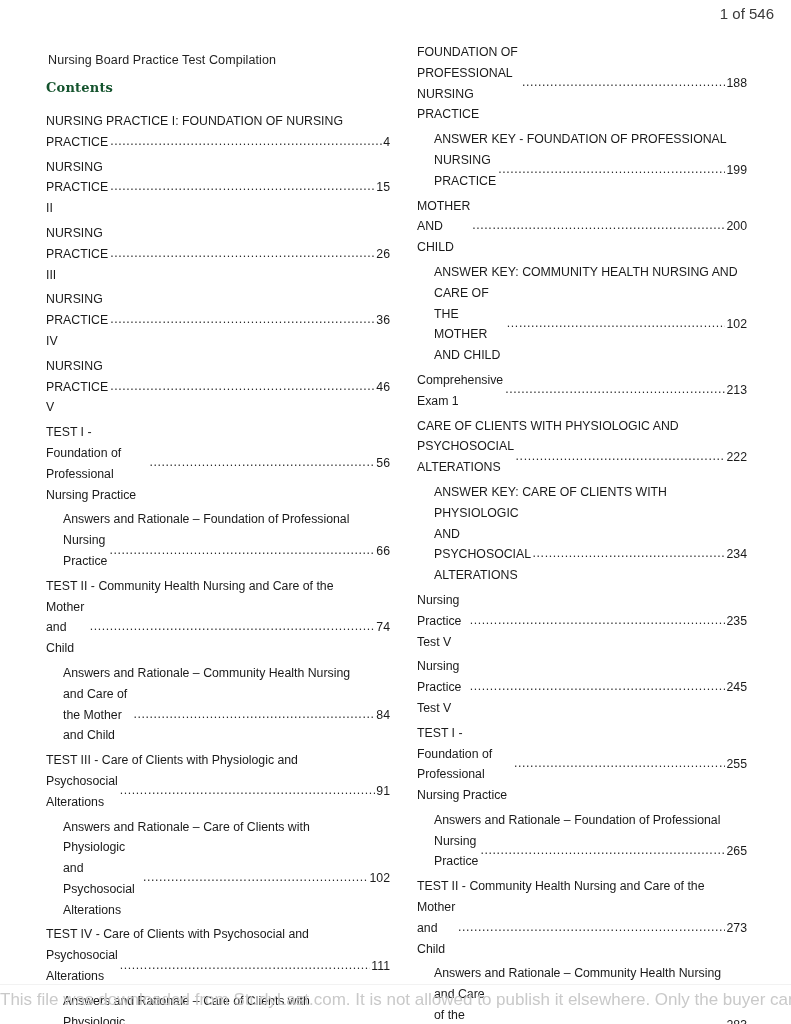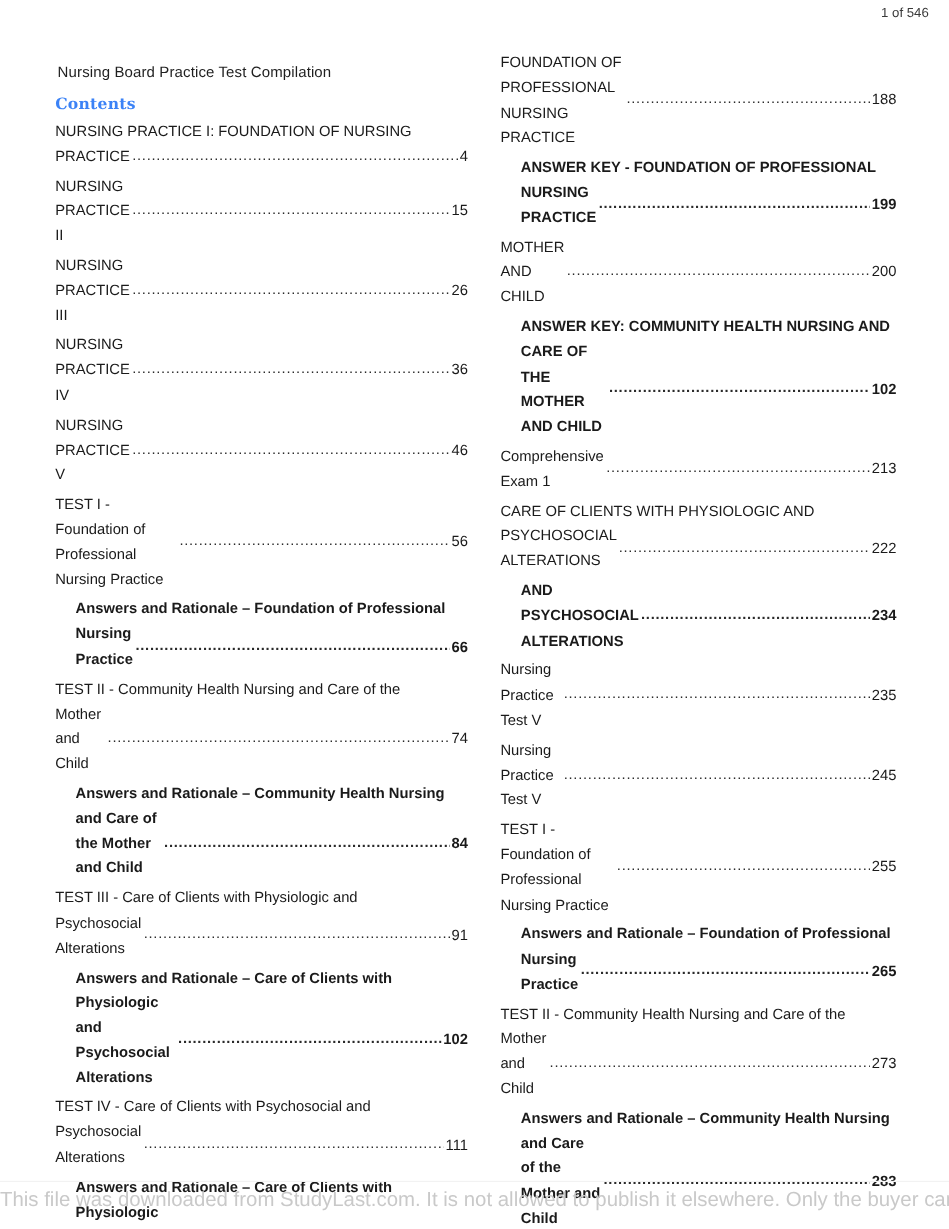--- a/index.html
+++ b/index.html
@@ -31,21 +31,21 @@
     font-size: 12.5px;
     letter-spacing: 0.1px;
     color: #1f1f1f;
     white-space: nowrap;
     margin-top: 36px;
   }
   .page-counter {
     position: absolute;
     right: 17px;
     top: 5px;
-    font-size: 11px;
+    font-size: 15px;
     color: #3a3a3a;
     white-space: nowrap;
   }
 
   
   .toc-columns {
     position: absolute;
     top: 44px;
     left: 0;
     right: 0;
@@ -55,36 +55,36 @@
     position: absolute;
     top: 0;
   }
   .toc-col.left  { left: 46px;  width: 344px; }
   .toc-col.right { left: 417px; width: 330px; top: -2px; }
 
   .contents-heading {
     font-family: "DejaVu Serif", "Liberation Serif", serif;
     font-weight: bold;
     font-size: 13px;
-    color: #3b82f6;
-    margin: 36px 0 4px 0;
+    color: #14532d;
+    margin: 36px 0 16px 0;
     letter-spacing: 0.2px;
   }
 
   .toc-entry {
     display: block;
     font-size: 12.3px;
     line-height: 20.8px;
     color: #1a1a1a;
     margin: 0 0 4px 0;
     text-align: left;
     position: relative;
     cursor: default;
   }
-  .toc-entry.sub { padding-left: 17px; font-weight: bold; }
+  .toc-entry.sub { padding-left: 17px; }
 
   
   .entry-row {
     display: flex;
     align-items: center;
     width: 100%;
   }
   .entry-label {
     flex: 0 1 auto;
     white-space: normal;
@@ -286,20 +286,21 @@
         </div>
         <div class="toc-entry">
           <span class="entry-head">CARE OF CLIENTS WITH PHYSIOLOGIC AND</span>
           <div class="entry-row">
             <span class="entry-label">PSYCHOSOCIAL ALTERATIONS</span>
             <span class="entry-leader">................................................................................................................................................................</span>
             <span class="entry-page">222</span>
           </div>
         </div>
         <div class="toc-entry sub">
+          <span class="entry-head">ANSWER KEY: CARE OF CLIENTS WITH PHYSIOLOGIC</span>
           <div class="entry-row">
             <span class="entry-label">AND PSYCHOSOCIAL ALTERATIONS</span>
             <span class="entry-leader">................................................................................................................................................................</span>
             <span class="entry-page">234</span>
           </div>
         </div>
         <div class="toc-entry">
           <div class="entry-row">
             <span class="entry-label">Nursing Practice Test V</span>
             <span class="entry-leader">................................................................................................................................................................</span>

